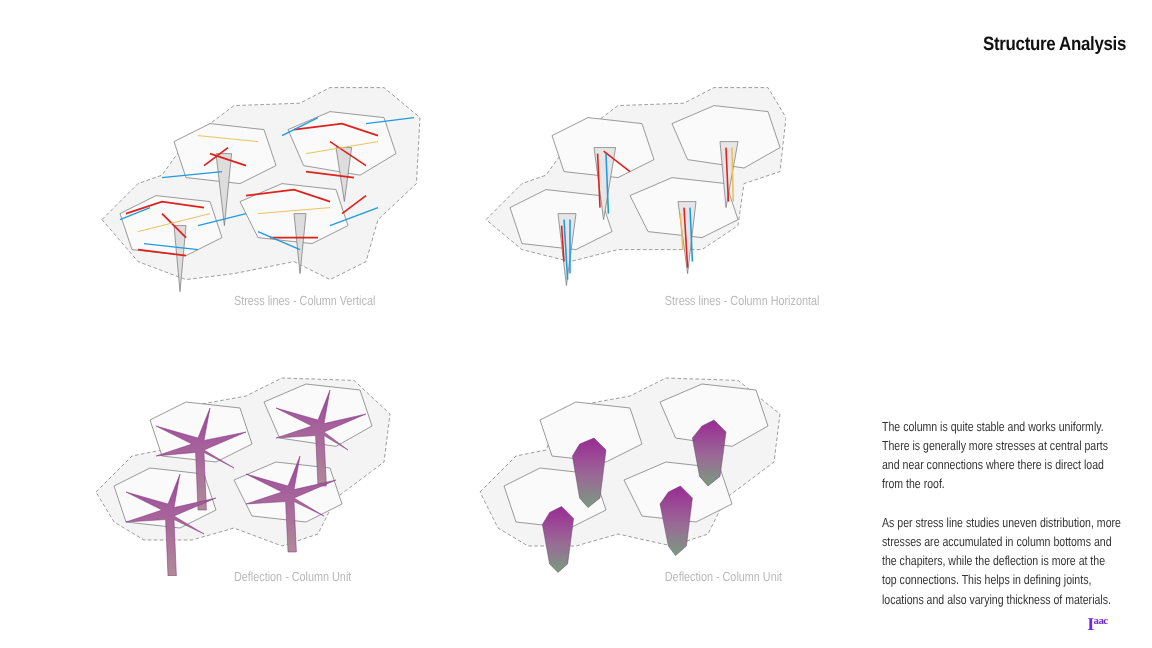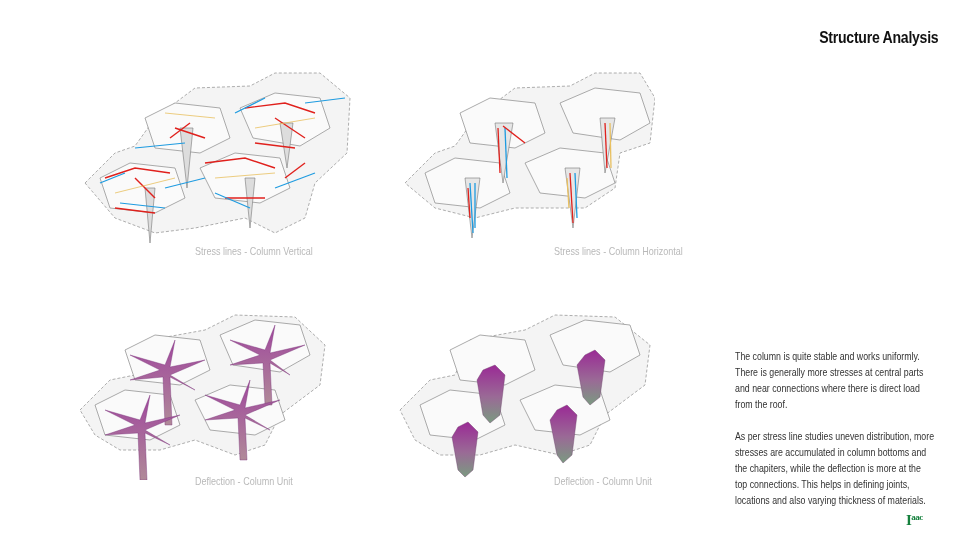--- a/index.html
+++ b/index.html
@@ -3,21 +3,21 @@
 <meta charset="utf-8">
 <style>
   html, body { margin:0; padding:0; background:#ffffff; }
   body { width:960px; height:540px; position:relative; overflow:hidden; font-family:"Liberation Sans", sans-serif; }
   .title { position:absolute; right:22px; top:29px; font-family:"Liberation Sans", sans-serif; font-weight:700; font-size:16px; color:#111; letter-spacing:-0.3px; transform:scaleX(0.88); transform-origin:right center; }
   .panel { position:absolute; }
   .panel svg { display:block; }
   .caption { position:absolute; font-size:11px; color:#b9b9b9; transform:scaleX(0.82); transform-origin:left center; white-space:nowrap; }
   .desc { position:absolute; left:735px; width:250px; font-size:11px; line-height:16px; color:#333; transform:scaleX(0.8); transform-origin:left top; }
   .desc p { margin:0 0 16px 0; }
-  .logo { position:absolute; left:906px; top:512px; font-family:"Liberation Serif", serif; font-weight:700; color:#15803d; font-size:15px; letter-spacing:-0.5px; }
+  .logo { position:absolute; left:906px; top:512px; font-family:"Liberation Serif", serif; font-weight:700; color:#6d28d9; font-size:15px; letter-spacing:-0.5px; }
   .logo sup { font-size:9px; vertical-align:5px; }
 </style>
 </head>
 <body>
 
 <div class="title">Structure Analysis</div>
 
 <div class="panel" style="left:75px;top:68px;">
   <svg width="280" height="180" viewBox="0 0 280 180">
     <path d="M10,115 L40,85 L60,78 L80,50 L120,20 L175,18 L200,5 L245,5 L275,30 L272,85 L240,115 L230,150 L200,165 L170,150 L120,160 L80,165 L40,150 Z" fill="#f4f4f4" stroke="#999" stroke-width="0.8" stroke-dasharray="3,2"></path>

